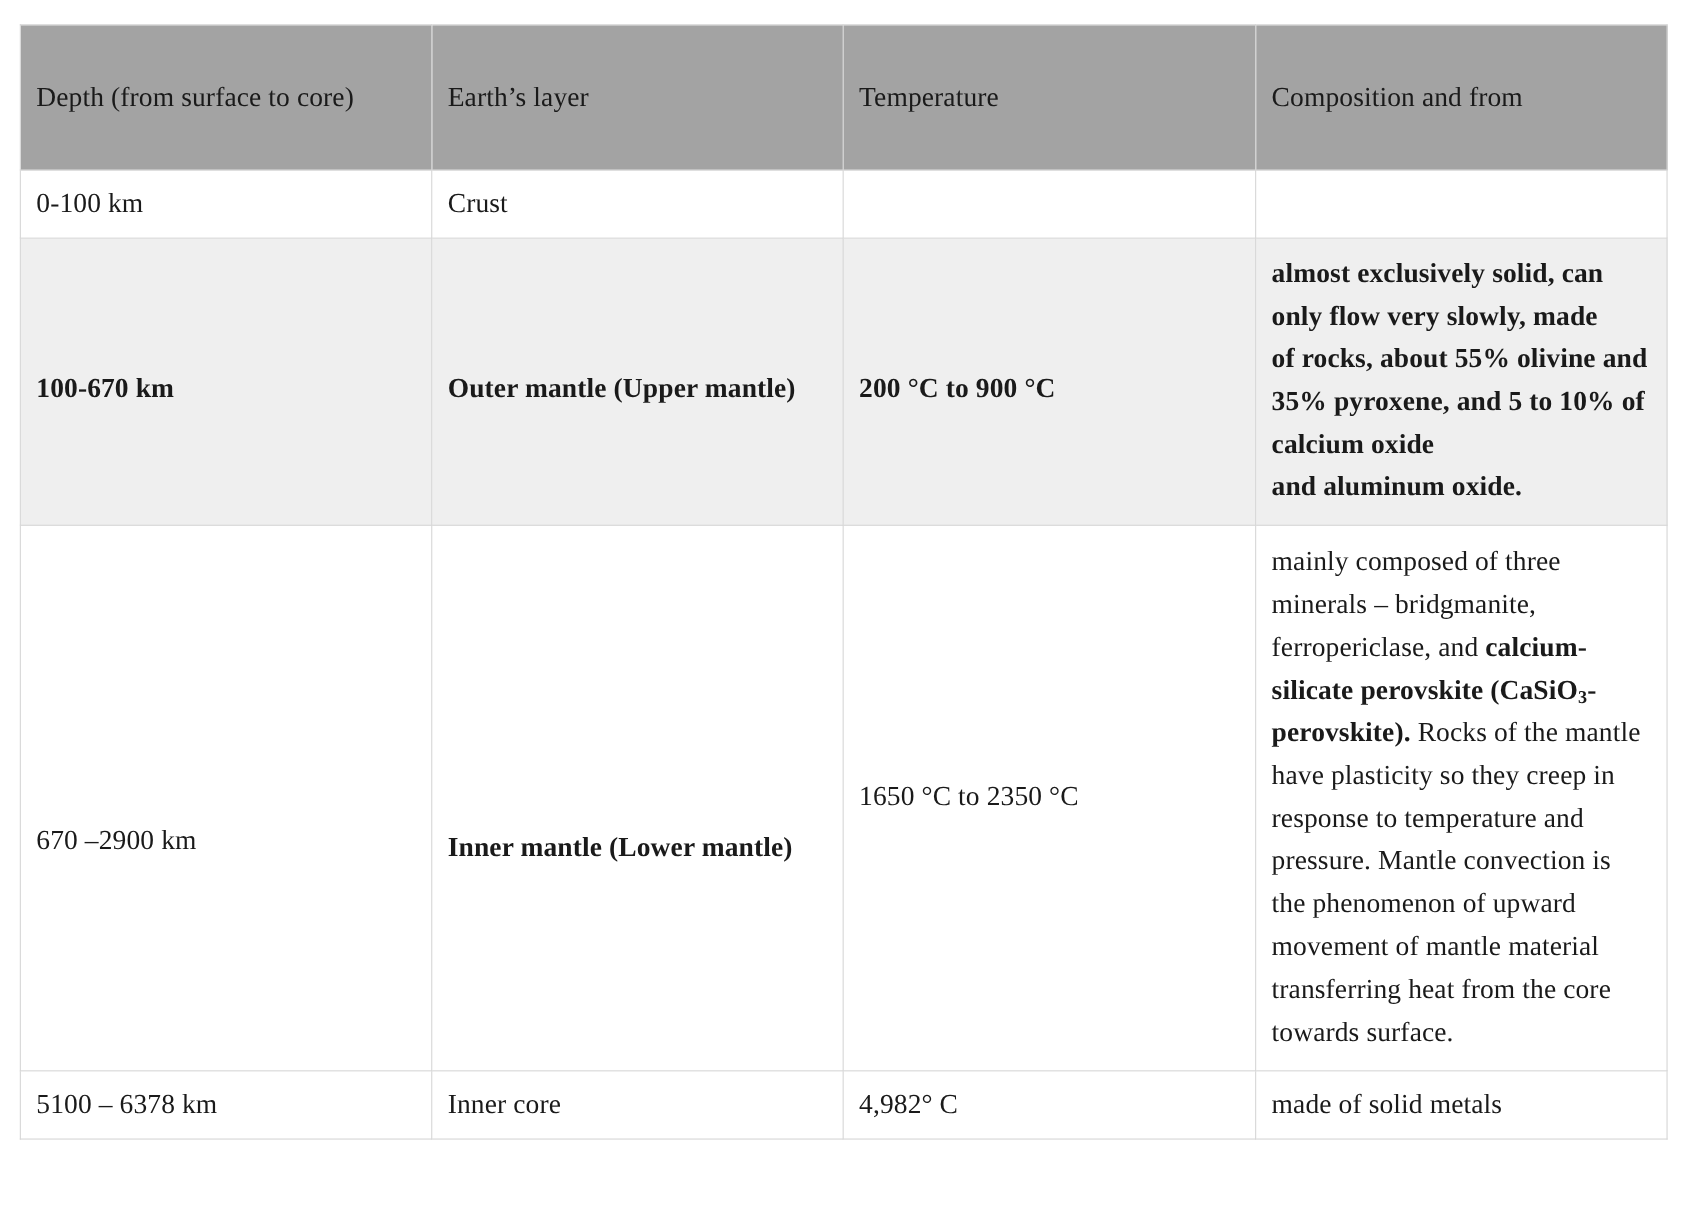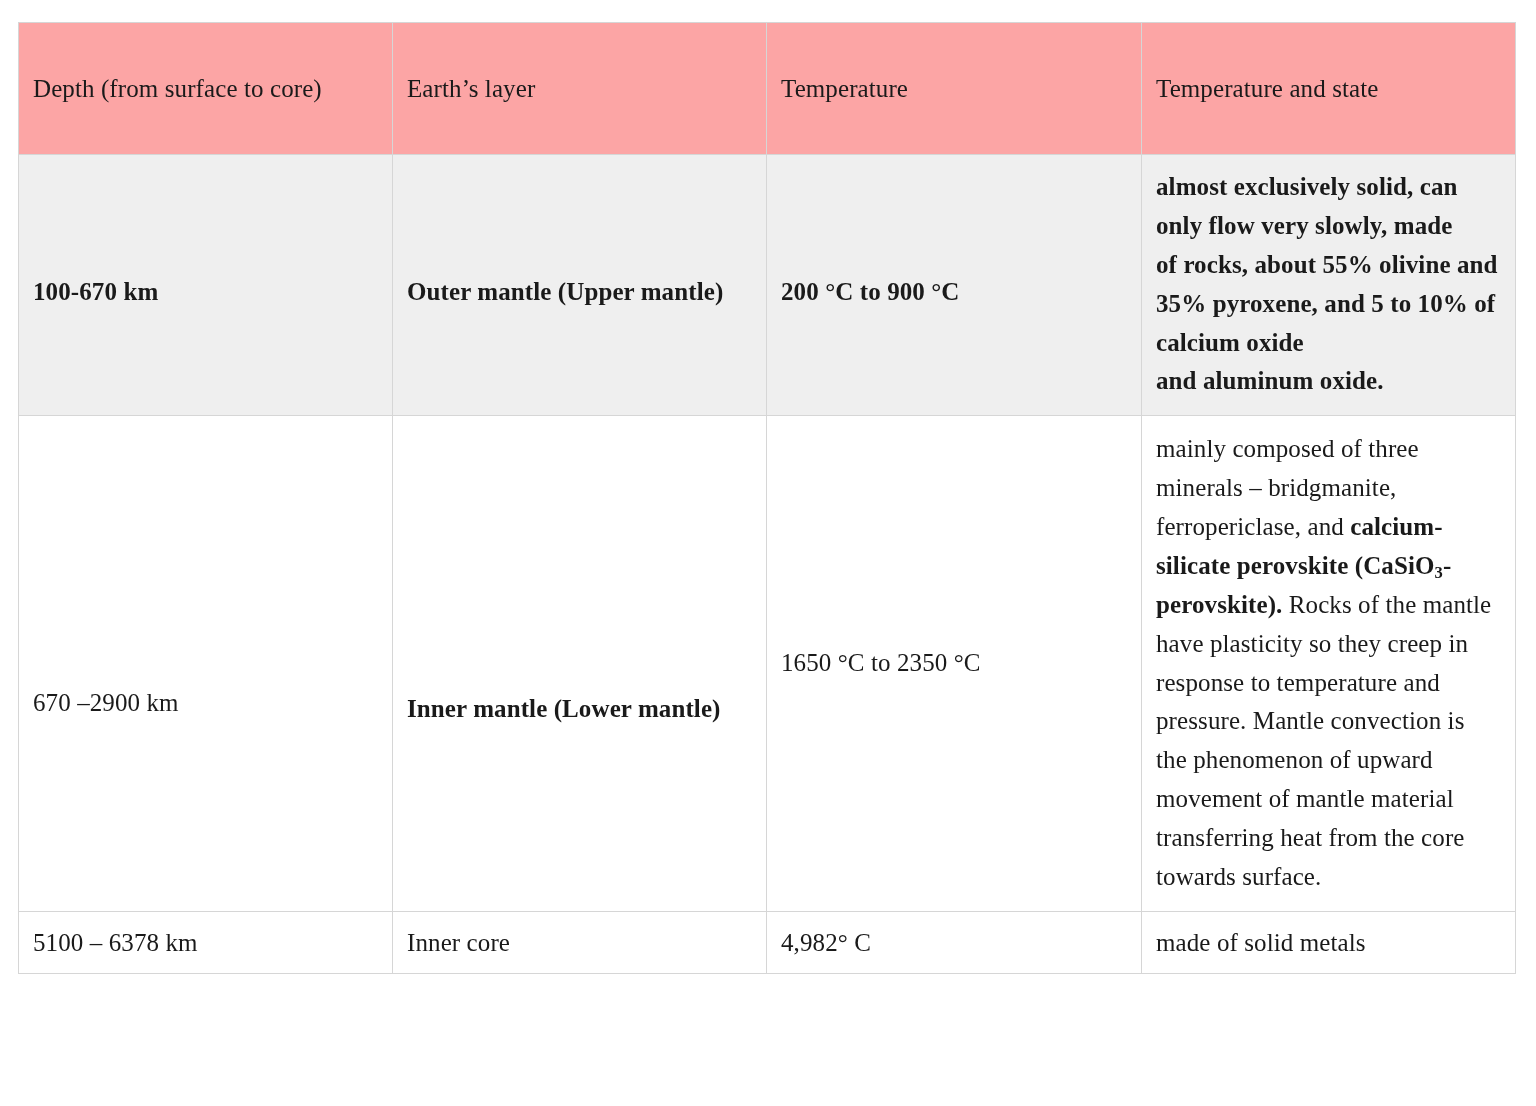--- a/index.html
+++ b/index.html
@@ -40,21 +40,21 @@
   col.c-temp  { width: 375px; }
   col.c-comp  { width: 374px; }
 
   .cell {
     padding: 14px 16px 14px 14px;
     font-size: 25px;
     line-height: 1.56;
     letter-spacing: 0.1px;
   }
   .header-row th {
-    background: #fca5a5;
+    background: #a3a3a3;
   }
   .header-row .cell {
     padding-top: 46px;
     padding-bottom: 46px;
     font-weight: normal;
     text-align: left;
     font-size: 25px;
   }
   tr.shaded td { background: #efefef; font-weight: bold; }
   tr.plain td  { background: #ffffff; }
@@ -100,26 +100,40 @@
         <th>
           <div class="cell">Depth (from surface to core)</div>
         </th>
         <th>
           <div class="cell">Earth’s layer</div>
         </th>
         <th>
           <div class="cell">Temperature</div>
         </th>
         <th>
-          <div class="cell">Temperature and state</div>
+          <div class="cell">Composition and from</div>
         </th>
       </tr>
     </thead>
     <tbody>
 
+      <tr class="plain">
+        <td>
+          <div class="cell crust-cell">0-100 km</div>
+        </td>
+        <td>
+          <div class="cell crust-cell">Crust</div>
+        </td>
+        <td>
+          <div class="cell crust-cell"></div>
+        </td>
+        <td>
+          <div class="cell crust-cell"></div>
+        </td>
+      </tr>
 
       <tr class="shaded">
         <td>
           <div class="cell om-depth">100-670 km</div>
         </td>
         <td>
           <div class="cell om-layer">Outer mantle  (Upper mantle)</div>
         </td>
         <td>
           <div class="cell om-temp">200 °C to  900 °C</div>

